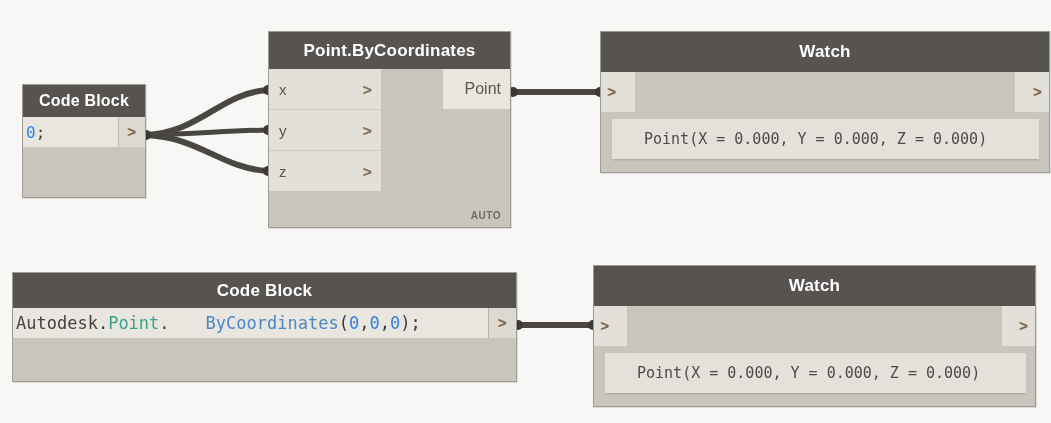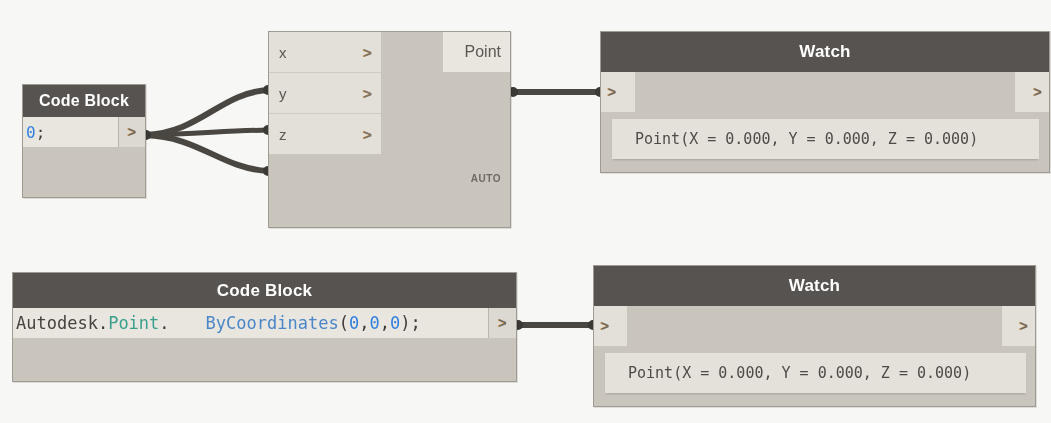--- a/index.html
+++ b/index.html
@@ -152,21 +152,21 @@
   .watch-outport { right: 0; justify-content: flex-end; padding-right: 7px; }
   .watch-panel {
     position: absolute;
     background: #e4e1db;
     box-sizing: border-box;
     display: flex;
     align-items: center;
     font-family: "DejaVu Sans Mono", monospace;
     font-size: 15px;
     color: #4e4b46;
-    padding-left: 23px;
+    padding-left: 32px;
     box-shadow: 0 2px 2px -1px rgba(0,0,0,0.18);
     white-space: pre;
   }
 </style>
 </head>
 <body>
 
 <div id="canvas">
 
   <svg id="wires" viewBox="0 0 1051 423" width="1051" height="423">
@@ -200,20 +200,21 @@
       <div class="cb-line" style="position:absolute; left:0; top:0; width:95px; height:30px;">
         <span class="tok-num">0</span><span class="tok-punct">;</span>
       </div>
       <div class="cb-outport" style="left:95px; top:0; width:27px; height:30px;">
         <span class="chev-sm">&gt;</span>
       </div>
     </div>
   </div>
 
   <div class="node" style="left:268px; top:31px; width:243px; height:197px;">
+    <div class="node-header" style="height:37px; line-height:37px; font-size:17px;">Point.ByCoordinates</div>
     <div class="node-body" style="height:158px;">
 
       <div class="port-row" style="position:absolute; left:0; top:0; width:112px; height:40px;">
         <span class="port-label">x</span>
         <span class="chev">&gt;</span>
       </div>
       <div class="port-row" style="position:absolute; left:0; top:40px; width:112px; height:41px;">
         <span class="port-label">y</span>
         <span class="chev">&gt;</span>
       </div>

